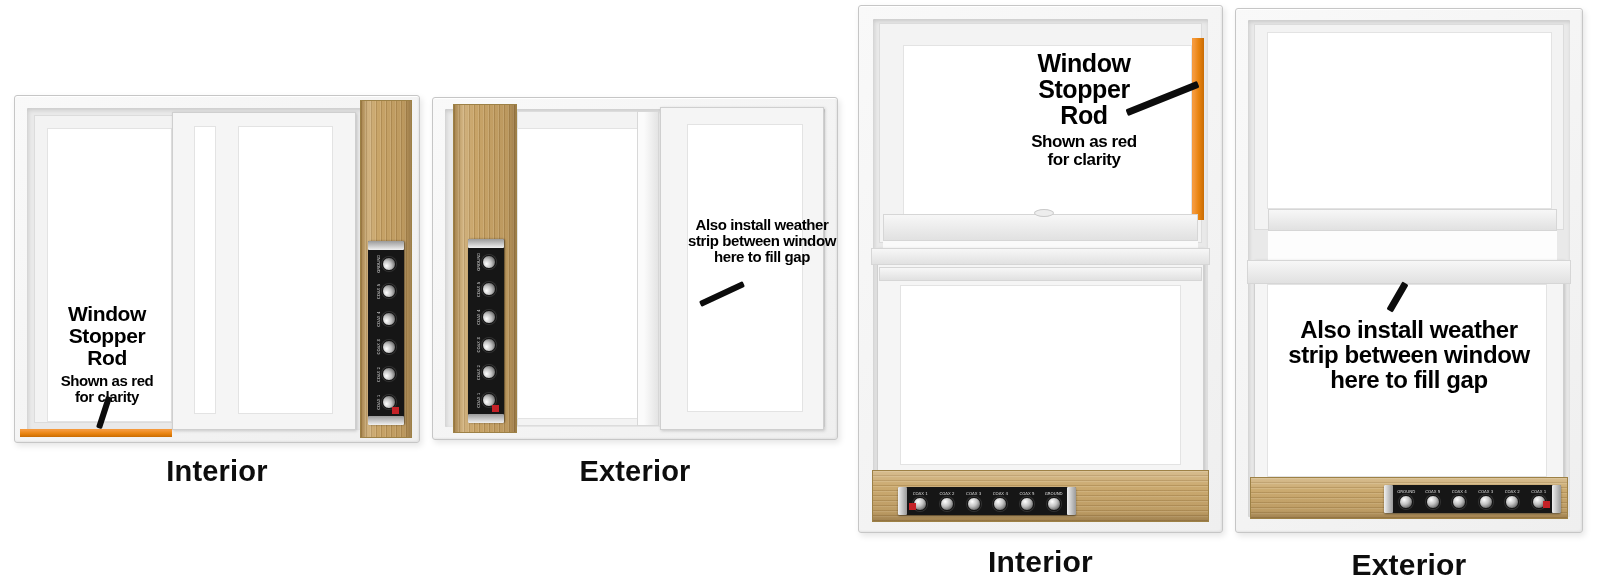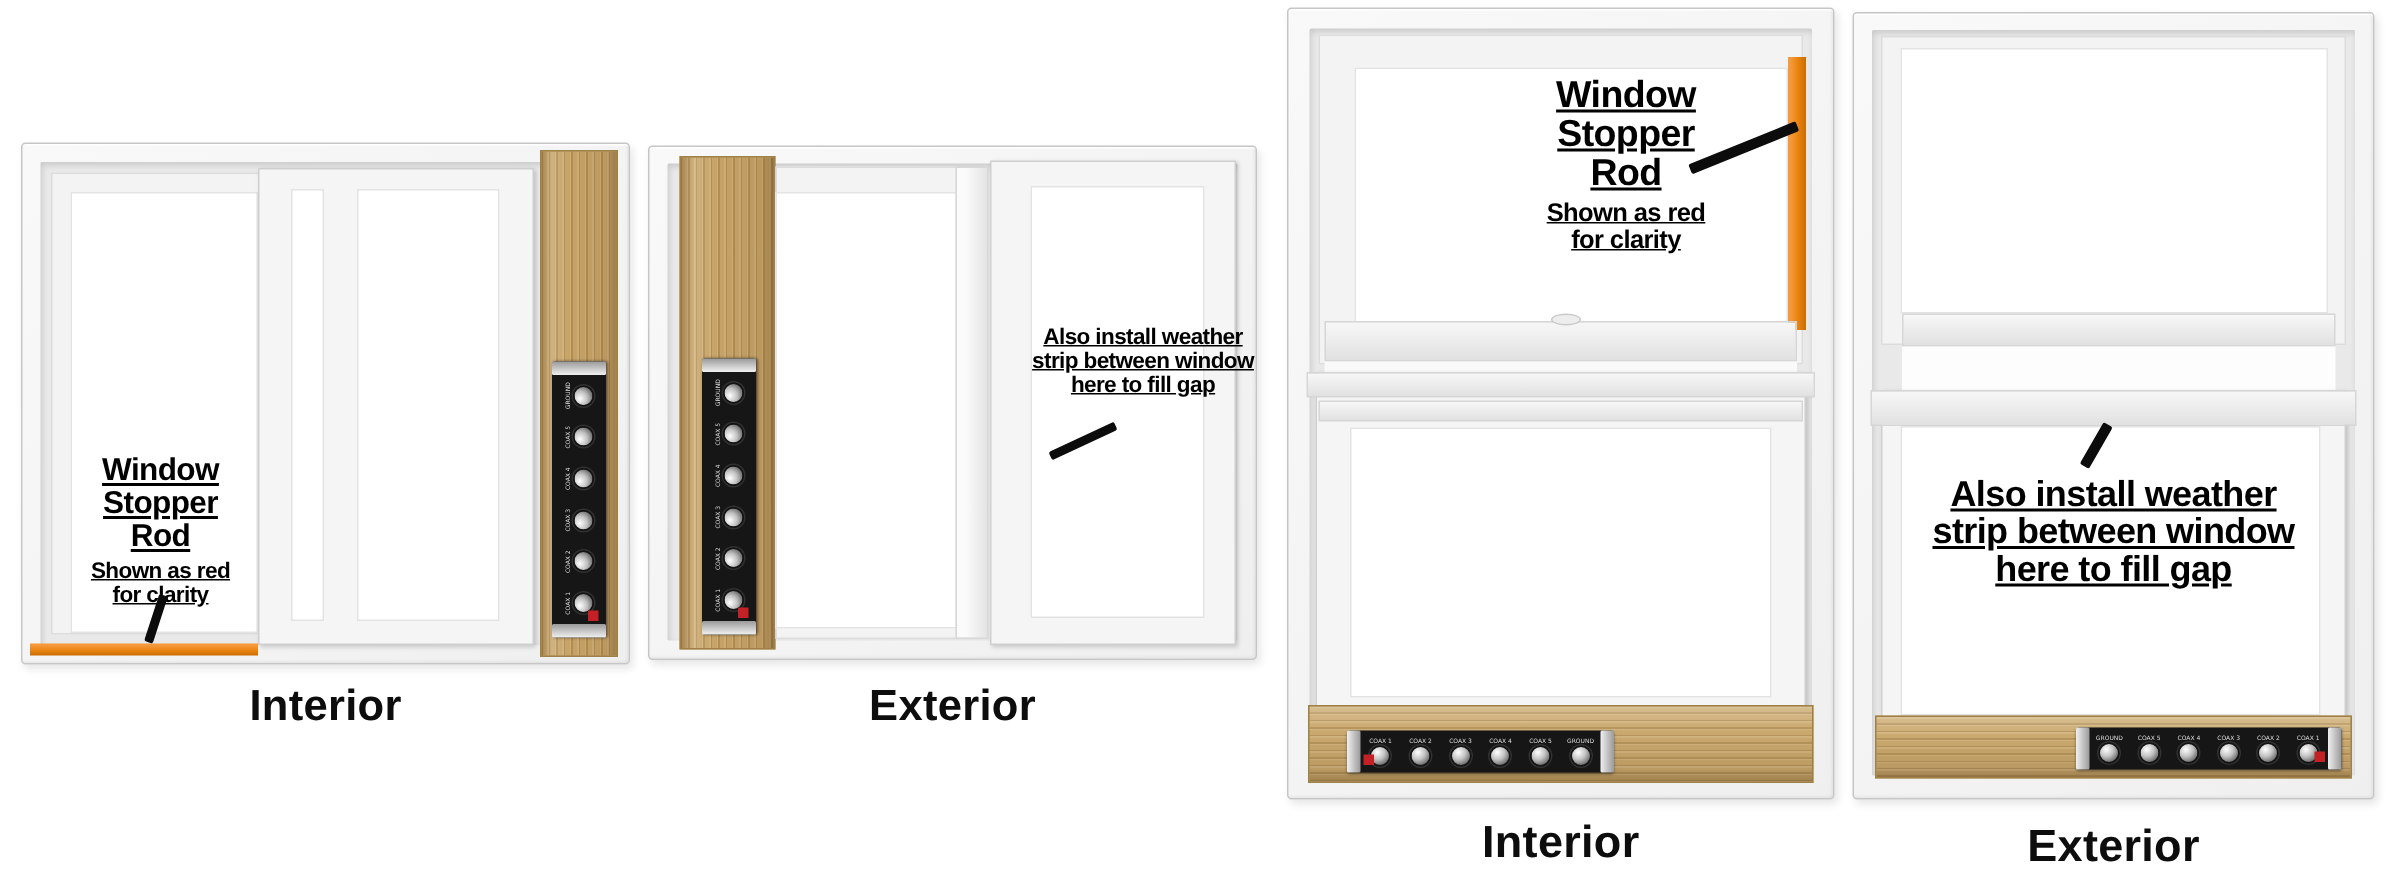--- a/index.html
+++ b/index.html
@@ -50,21 +50,21 @@
   }
   .knob{
     display:block;width:12px;height:12px;border-radius:50%;margin-top:1px;
     background:radial-gradient(circle at 35% 30%,#ffffff,#c2c2c2 42%,#666666 80%,#3e3e3e);
     border:1px solid #141414;box-shadow:0 0 0 1px rgba(255,255,255,0.12);
   }
   .coax .kred{position:absolute;width:7px;height:7px;background:#c42127;bottom:5px;}
   .kred-left{left:11px;}
   .kred-right{right:11px;}
   .note{color:#000;font-weight:bold;text-align:center;letter-spacing:-0.4px;}
-  .note div{position:static;text-decoration:underline;}
+  .note div{position:static;}
   .ptr{background:#0c0c0c;border-radius:1.5px;}
   .cap{
     position:absolute;font-weight:bold;color:#0d0d0d;text-align:center;
     letter-spacing:0.2px;font-family:"Liberation Sans",sans-serif;
   }
 </style>
 </head>
 <body>
 
 <div class="unit" style="left:14px;top:95px;width:406px;height:348px;">

